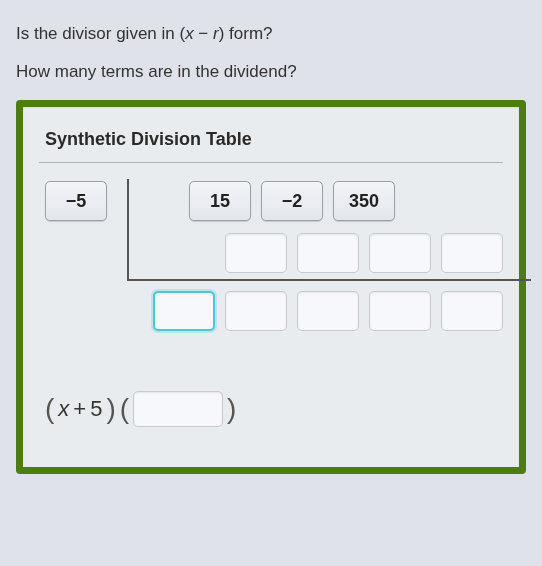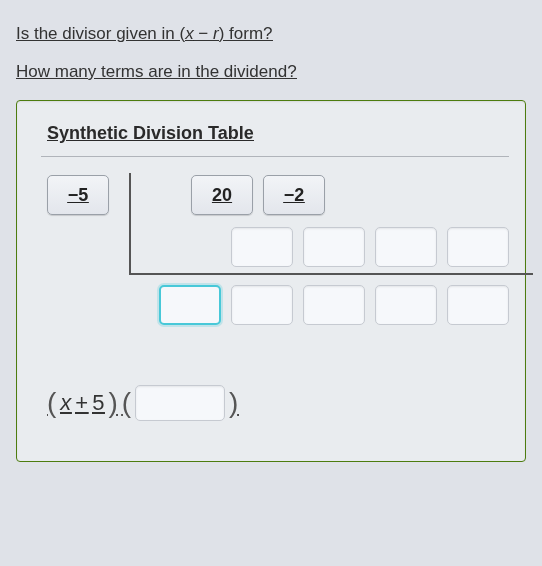--- a/index.html
+++ b/index.html
@@ -1,35 +1,35 @@
 <!DOCTYPE html>
 <html><head>
 <meta charset="utf-8">
 <style>
-  * { box-sizing: border-box; text-decoration: underline; }
+  * { box-sizing: border-box; }
   body {
     margin: 0;
     padding: 18px 16px;
     width: 542px;
     height: 566px;
     font-family: Arial, Helvetica, sans-serif;
     background: #dfe2e8;
     color: #222;
   }
   .question {
     font-size: 17px;
     color: #333;
     margin: 6px 0 18px 0;
   }
   .italic { font-style: italic; }
   .panel {
     background: #e9ecef;
-    border: 1px solid #4d7c0f;
+    border: 7px solid #4d7c0f;
     border-radius: 4px;
-    padding: 22px 16px 40px 24px;
+    padding: 22px 16px 40px 16px;
     margin-top: 2px;
     box-shadow: 0 1px 2px rgba(0,0,0,0.08) inset;
   }
   .panel-title {
     font-weight: bold;
     font-size: 18px;
     color: #2a2a2a;
     margin: 0 0 12px 6px;
   }
   .hr {
@@ -125,22 +125,23 @@
 <div class="panel">
   <div class="panel-title">Synthetic Division Table</div>
   <hr class="hr">
 
   <div class="syn-wrap">
     <div class="bracket"></div>
 
     <div class="syn-row">
       <div class="cell chip">−5</div>
       <div class="spacer"></div>
-      <div class="cell chip">20</div>
+      <div class="cell chip">15</div>
       <div class="cell chip">−2</div>
+      <div class="cell chip">350</div>
     </div>
 
     <div class="syn-row">
       <div class="spacer"></div>
       <div class="spacer"></div>
       <div class="spacer"></div>
       <input class="cell input-cell" value="" style="">
       <input class="cell input-cell" value="" style="">
       <input class="cell input-cell" value="" style="">
       <input class="cell input-cell" value="" style="">

